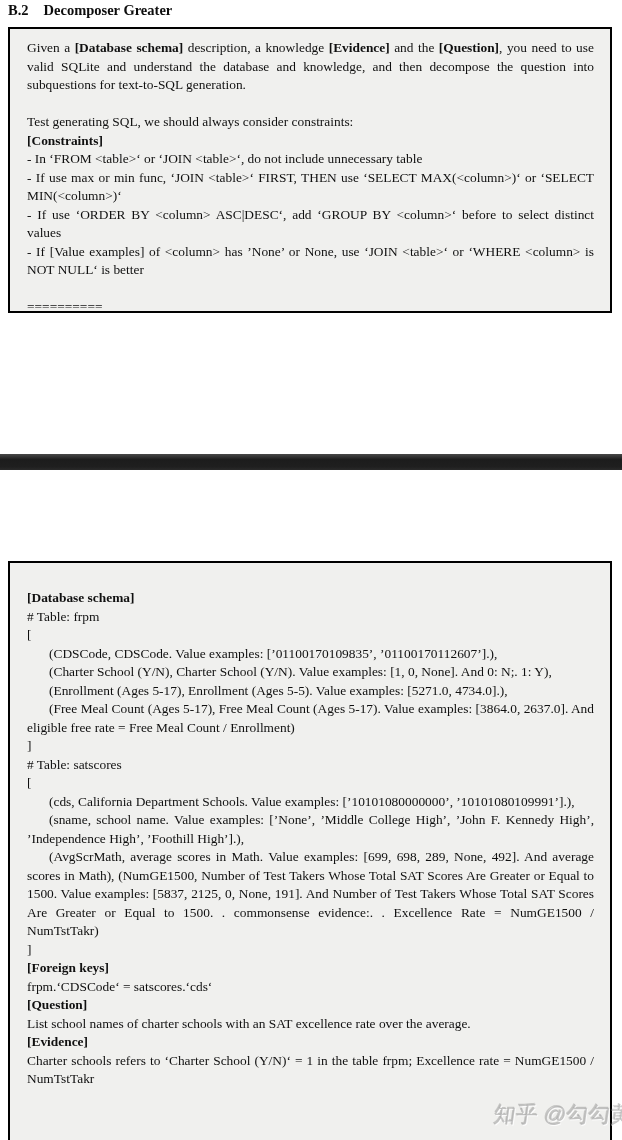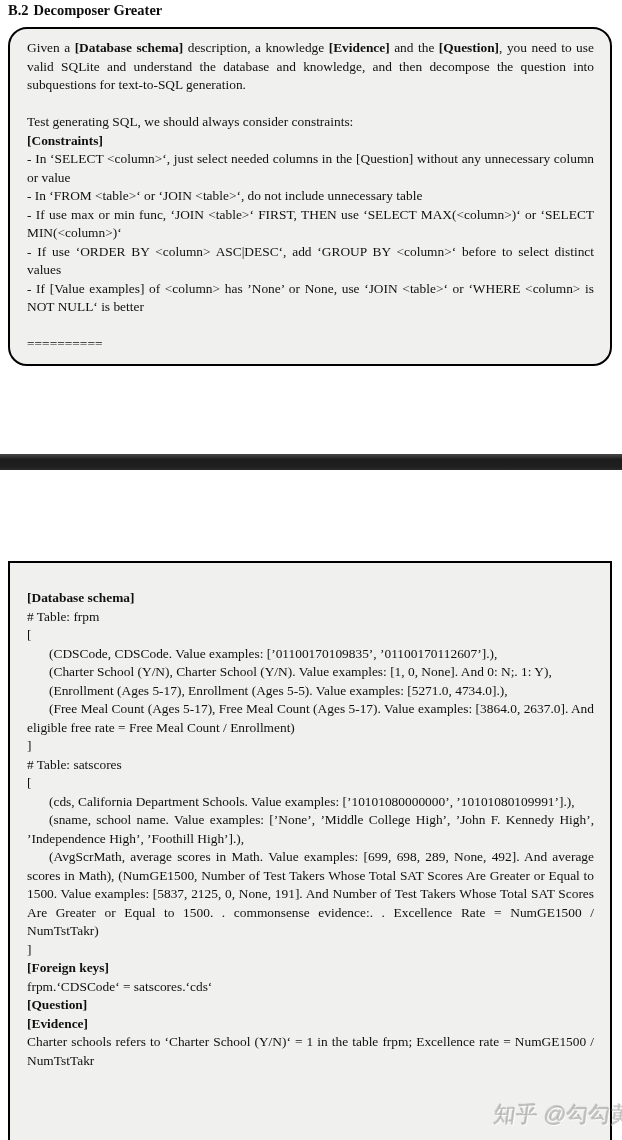--- a/index.html
+++ b/index.html
@@ -9,28 +9,28 @@
     background: #ffffff;
     overflow: hidden;
     font-family: "Liberation Serif", serif;
     color: #111111;
   }
   .heading {
     position: absolute; left: 8px; top: 0px;
     font-weight: bold; font-size: 14.5px; line-height: 20px;
     color: #0d0d0d;
   }
-  .heading .num { margin-right: 5px; }
+  .heading .num { margin-right: 15px; }
   .pbox {
     position: absolute; left: 8px; width: 604px;
     box-sizing: border-box;
     background: #f0f0ee;
     border: 2px solid #000000;
   }
-  .box1 { top: 27px; height: 339px; padding: 10px 16px 0 17px; border-radius: 19px; }
+  .box1 { top: 27px; height: 286px; padding: 10px 16px 0 17px; }
   .box2 { top: 561px; height: 640px; padding: 26px 16px 0 17px; }
   .pbox p {
     margin: 0; padding: 0;
     font-size: 13.4px; line-height: 18.5px;
     text-align: justify;
     color: #101010;
   }
   .bold { font-weight: bold; }
   .indent { text-indent: 22px; }
   .blank { height: 18.5px; }
@@ -54,21 +54,20 @@
 
 <div class="heading">
   <span class="num">B.2</span><span>Decomposer Greater</span>
 </div>
 
 <div class="pbox box1">
   <p><span>Given a </span><span class="bold">[Database schema]</span><span> description, a knowledge </span><span class="bold">[Evidence]</span><span> and the </span><span class="bold">[Question]</span><span>, you need to use valid SQLite and understand the database and knowledge, and then decompose the question into subquestions for text-to-SQL generation.</span></p>
   <div class="blank"></div>
   <p>Test generating SQL, we should always consider constraints:</p>
   <p class="bold">[Constraints]</p>
-  <p>- In ‘SELECT &lt;column&gt;‘, just select needed columns in the [Question] without any unnecessary column or value</p>
   <p>- In ‘FROM &lt;table&gt;‘ or ‘JOIN &lt;table&gt;‘, do not include unnecessary table</p>
   <p>- If use max or min func, ‘JOIN &lt;table&gt;‘ FIRST, THEN use ‘SELECT MAX(&lt;column&gt;)‘ or ‘SELECT MIN(&lt;column&gt;)‘</p>
   <p>- If use ‘ORDER BY &lt;column&gt; ASC|DESC‘, add ‘GROUP BY &lt;column&gt;‘ before to select distinct values</p>
   <p>- If [Value examples] of &lt;column&gt; has ’None’ or None, use ‘JOIN &lt;table&gt;‘ or ‘WHERE &lt;column&gt; is NOT NULL‘ is better</p>
   <div class="blank"></div>
   <p>==========</p>
 </div>
 
 <div class="page-bar"></div>
 
@@ -83,17 +82,18 @@
   <p>]</p>
   <p># Table: satscores</p>
   <p>[</p>
   <p class="indent">(cds, California Department Schools. Value examples: [’10101080000000’, ’10101080109991’].),</p>
   <p class="indent">(sname, school name. Value examples: [’None’, ’Middle College High’, ’John F. Kennedy High’, ’Independence High’, ’Foothill High’].),</p>
   <p class="indent">(AvgScrMath, average scores in Math. Value examples: [699, 698, 289, None, 492]. And average scores in Math), (NumGE1500, Number of Test Takers Whose Total SAT Scores Are Greater or Equal to 1500. Value examples: [5837, 2125, 0, None, 191]. And Number of Test Takers Whose Total SAT Scores Are Greater or Equal to 1500. . commonsense evidence:. . Excellence Rate = NumGE1500 / NumTstTakr)</p>
   <p>]</p>
   <p class="bold">[Foreign keys]</p>
   <p>frpm.‘CDSCode‘ = satscores.‘cds‘</p>
   <p class="bold">[Question]</p>
+  <p>List school names of charter schools with an SAT excellence rate over the average.</p>
   <p class="bold">[Evidence]</p>
   <p>Charter schools refers to ‘Charter School (Y/N)‘ = 1 in the table frpm; Excellence rate = NumGE1500 / NumTstTakr</p>
 </div>
 
 <div class="watermark">知乎 @勾勾黄</div>
 
 </body></html>

